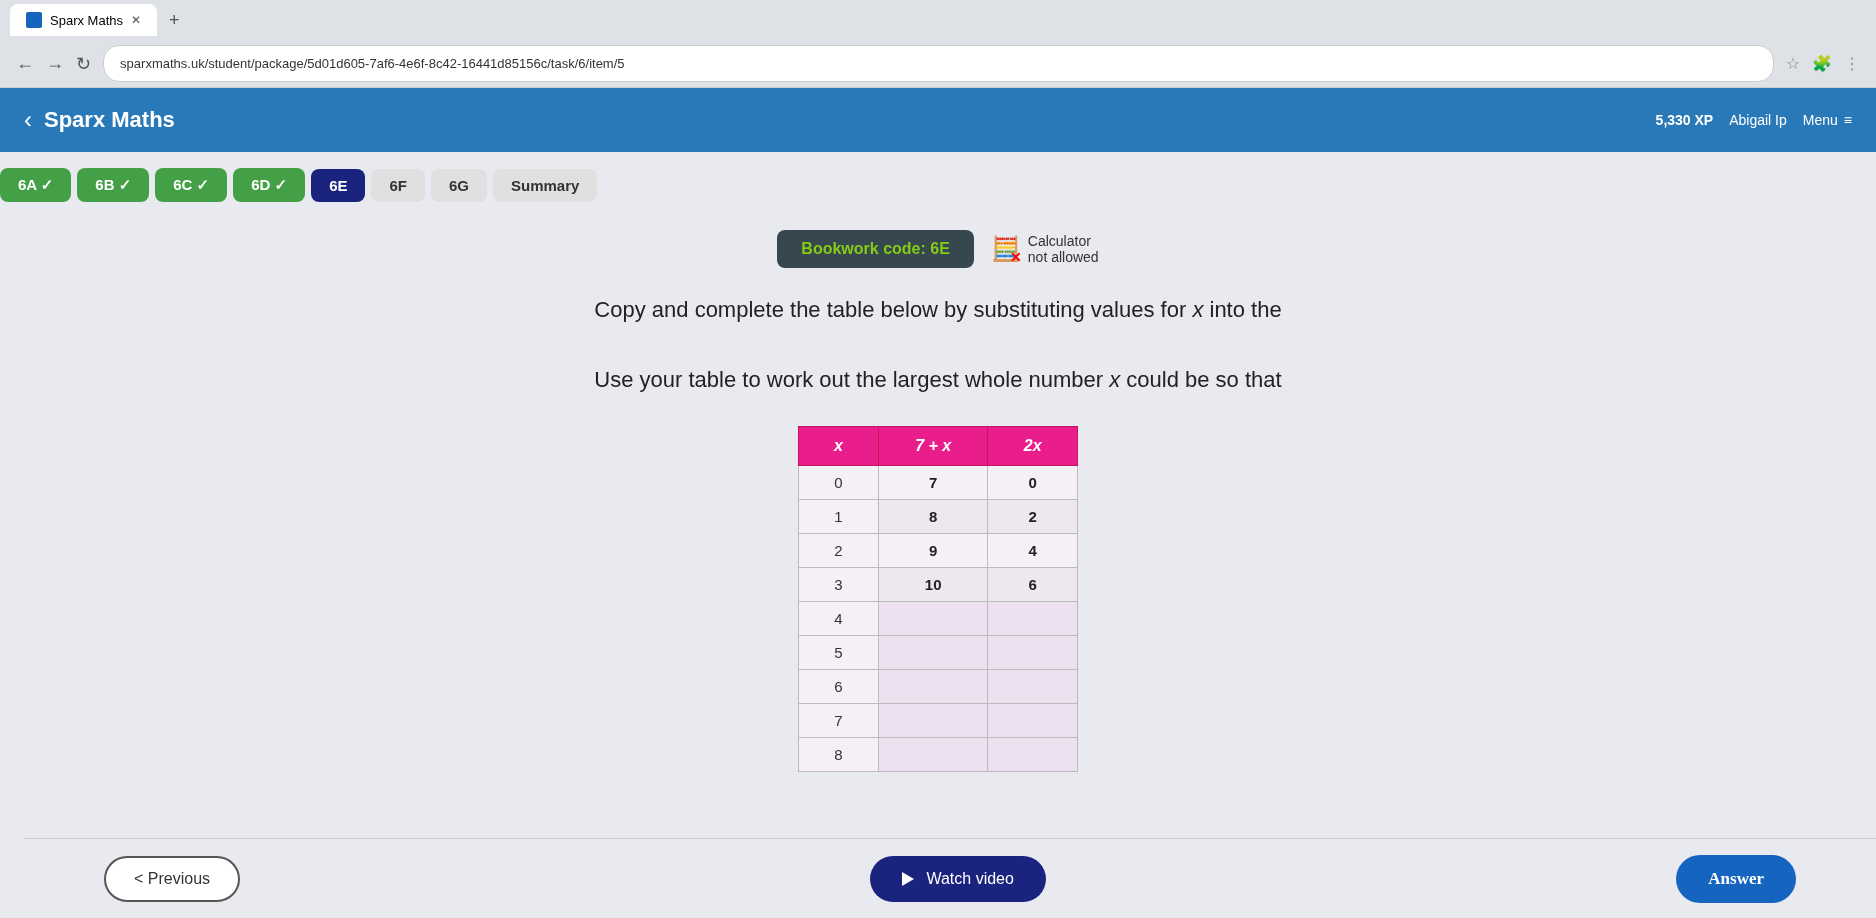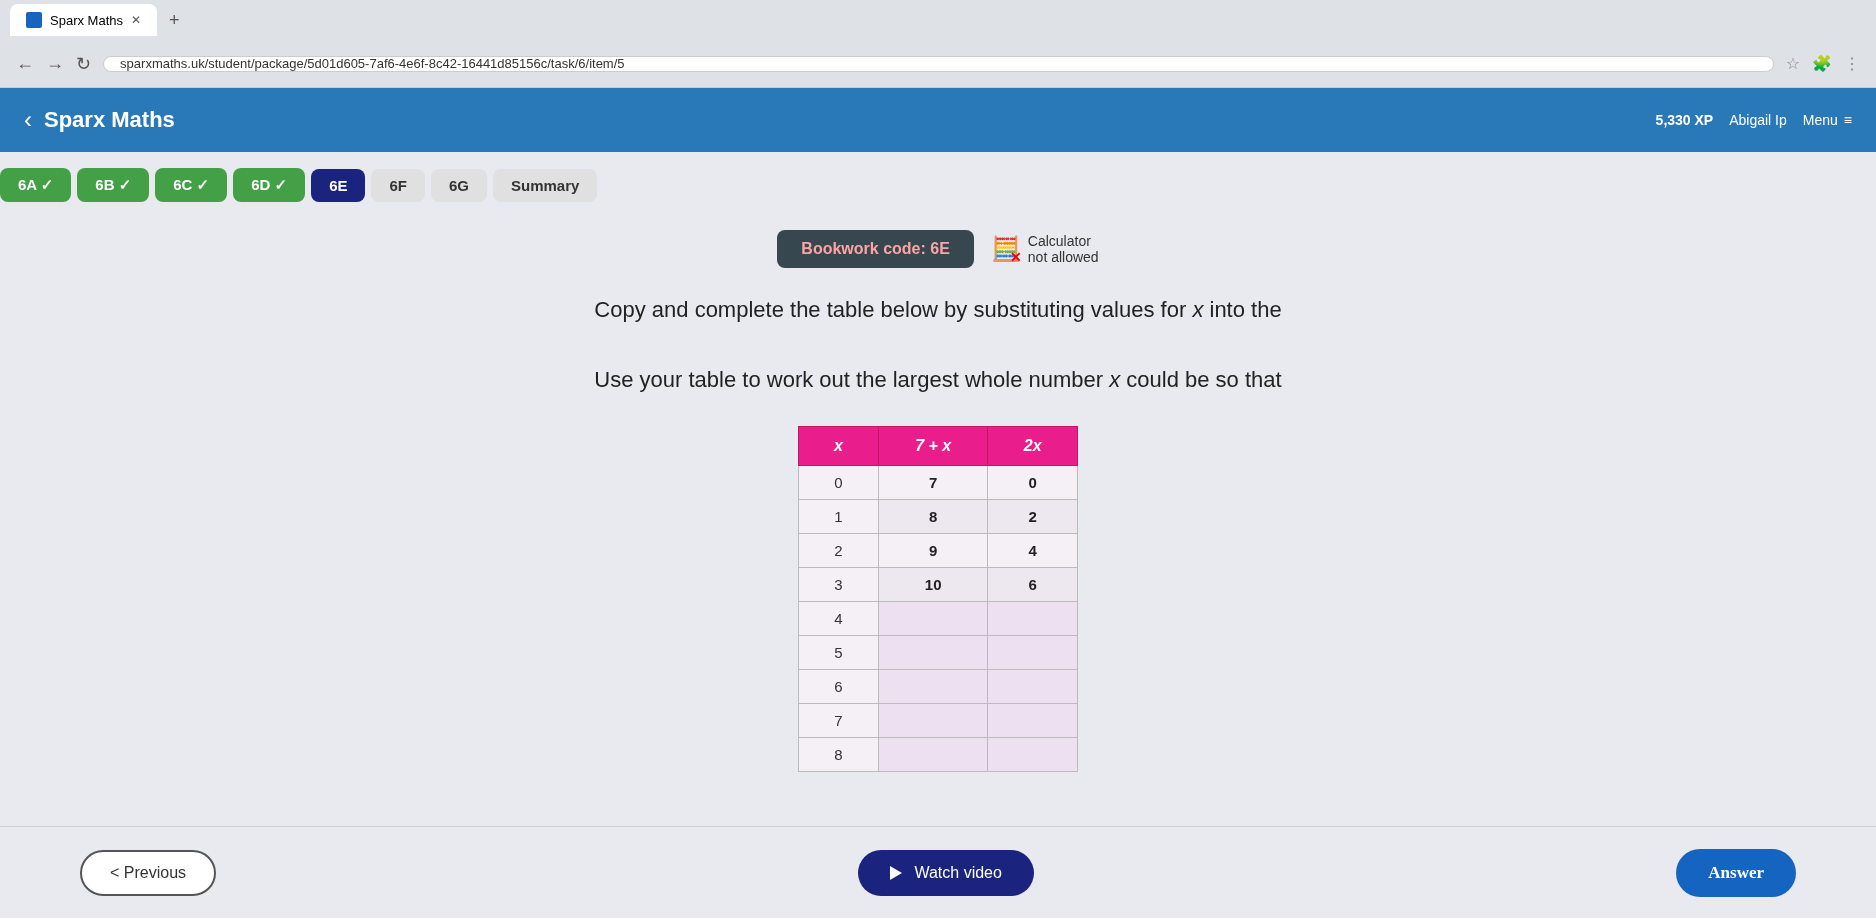--- a/index.html
+++ b/index.html
@@ -7,21 +7,21 @@
 
     
     .browser-chrome { background: #dee1e6; height: 88px; }
     .tab-bar { display: flex; align-items: center; height: 40px; padding: 0 10px; gap: 4px; background: #dee1e6; }
     .tab { display: flex; align-items: center; background: #fff; border-radius: 8px 8px 0 0; padding: 0 16px; height: 32px; font-size: 13px; gap: 8px; }
     .tab-icon { width: 16px; height: 16px; background: #1565c0; border-radius: 2px; display: inline-block; }
     .tab-close { color: #555; cursor: pointer; font-size: 12px; }
     .tab-new { background: none; border: none; font-size: 18px; color: #555; cursor: pointer; padding: 0 8px; }
     .browser-controls { display: flex; align-items: center; height: 48px; padding: 0 16px; gap: 12px; background: #dee1e6; border-bottom: 1px solid #ccc; }
     .nav-btn { background: none; border: none; font-size: 18px; color: #555; cursor: pointer; }
-    .address-bar { flex: 1; height: 16px; border-radius: 16px; border: 1px solid #ccc; background: #fff; padding: 0 16px; font-size: 13px; color: #333; display: flex; align-items: center; }
+    .address-bar { flex: 1; height: 37px; border-radius: 16px; border: 1px solid #ccc; background: #fff; padding: 0 16px; font-size: 13px; color: #333; display: flex; align-items: center; }
     .star-btn { background: none; border: none; font-size: 16px; color: #888; cursor: pointer; }
 
     
     .app { background: #e8eaf0; height: calc(918px - 88px); display: flex; flex-direction: column; }
 
     
     .header { background: #2979b8; height: 64px; display: flex; align-items: center; padding: 0 24px; }
     .header-back { color: white; font-size: 24px; cursor: pointer; margin-right: 12px; }
     .header-title { color: white; font-size: 22px; font-weight: bold; flex: 1; }
     .header-right { display: flex; align-items: center; gap: 16px; color: white; font-size: 14px; }
@@ -34,41 +34,41 @@
     .nav-tab.completed { background: #43a047; color: white; }
     .nav-tab.active { background: #1a237e; color: white; }
     .nav-tab.inactive { background: #e0e0e0; color: #333; }
 
     
     .content { flex: 1; overflow-y: auto; padding: 20px 0; position: relative; }
     .content-inner { max-width: 820px; margin: 0 auto; }
 
     
     .bookwork-row { display: flex; justify-content: center; align-items: center; gap: 16px; margin-bottom: 24px; }
-    .bookwork-code { background: #37474f; color: #fca5a5; padding: 10px 24px; border-radius: 8px; font-size: 16px; font-weight: bold; }
+    .bookwork-code { background: #37474f; color: #84cc16; padding: 10px 24px; border-radius: 8px; font-size: 16px; font-weight: bold; }
     .calculator-notice { display: flex; align-items: center; gap: 6px; font-size: 14px; color: #333; }
     .calc-icon { position: relative; display: inline-flex; align-items: center; justify-content: center; width: 32px; height: 32px; }
     .calc-bg { font-size: 24px; }
     .calc-x { position: absolute; color: red; font-size: 14px; font-weight: bold; bottom: 0; right: 0; }
 
     
     .problem-text { text-align: center; font-size: 22px; color: #222; line-height: 1.6; margin-bottom: 28px; }
 
     
     .table-container { display: flex; justify-content: center; margin-bottom: 24px; }
     table { border-collapse: collapse; min-width: 280px; }
     table thead tr th { background: #e91e8c; color: white; padding: 10px 32px; font-size: 16px; font-style: italic; font-weight: bold; border: 1px solid #c2185b; }
     table tbody tr td { padding: 8px 32px; text-align: center; font-size: 15px; border: 1px solid #bbb; background: #f5f0f5; }
     table tbody tr:nth-child(even) td { background: #ede7f0; }
     table tbody tr td:first-child { background: #f5f0f5; color: #333; }
     table tbody tr td.filled { font-weight: bold; color: #222; }
     table tbody tr td.empty { background: #ede0f0; }
 
     
-    .bottom-bar { height: 92px; background: #e8eaf0; display: flex; align-items: center; justify-content: space-between; padding: 0 80px; border-top: 1px solid #d0d0d0; }
+    .bottom-bar { height: 80px; background: #e8eaf0; display: flex; align-items: center; justify-content: space-between; padding: 0 80px; border-top: 1px solid #d0d0d0; margin-left: 24px; }
     .prev-btn { border: 2px solid #555; background: white; border-radius: 24px; padding: 12px 28px; font-size: 16px; cursor: pointer; color: #333; display: flex; align-items: center; gap: 8px; }
     .watch-btn { background: #1a237e; color: white; border: none; border-radius: 24px; padding: 14px 32px; font-size: 16px; cursor: pointer; display: flex; align-items: center; gap: 8px; }
     .answer-btn { background: #1565c0; color: white; border: none; border-radius: 24px; padding: 14px 32px; font-size: 17px; font-weight: bold; cursor: pointer; font-family: Liberation Serif, serif; }
   </style>
 </head>
 <body>
 
 <div class="browser-chrome">
   <div class="tab-bar">
     <div class="tab">

